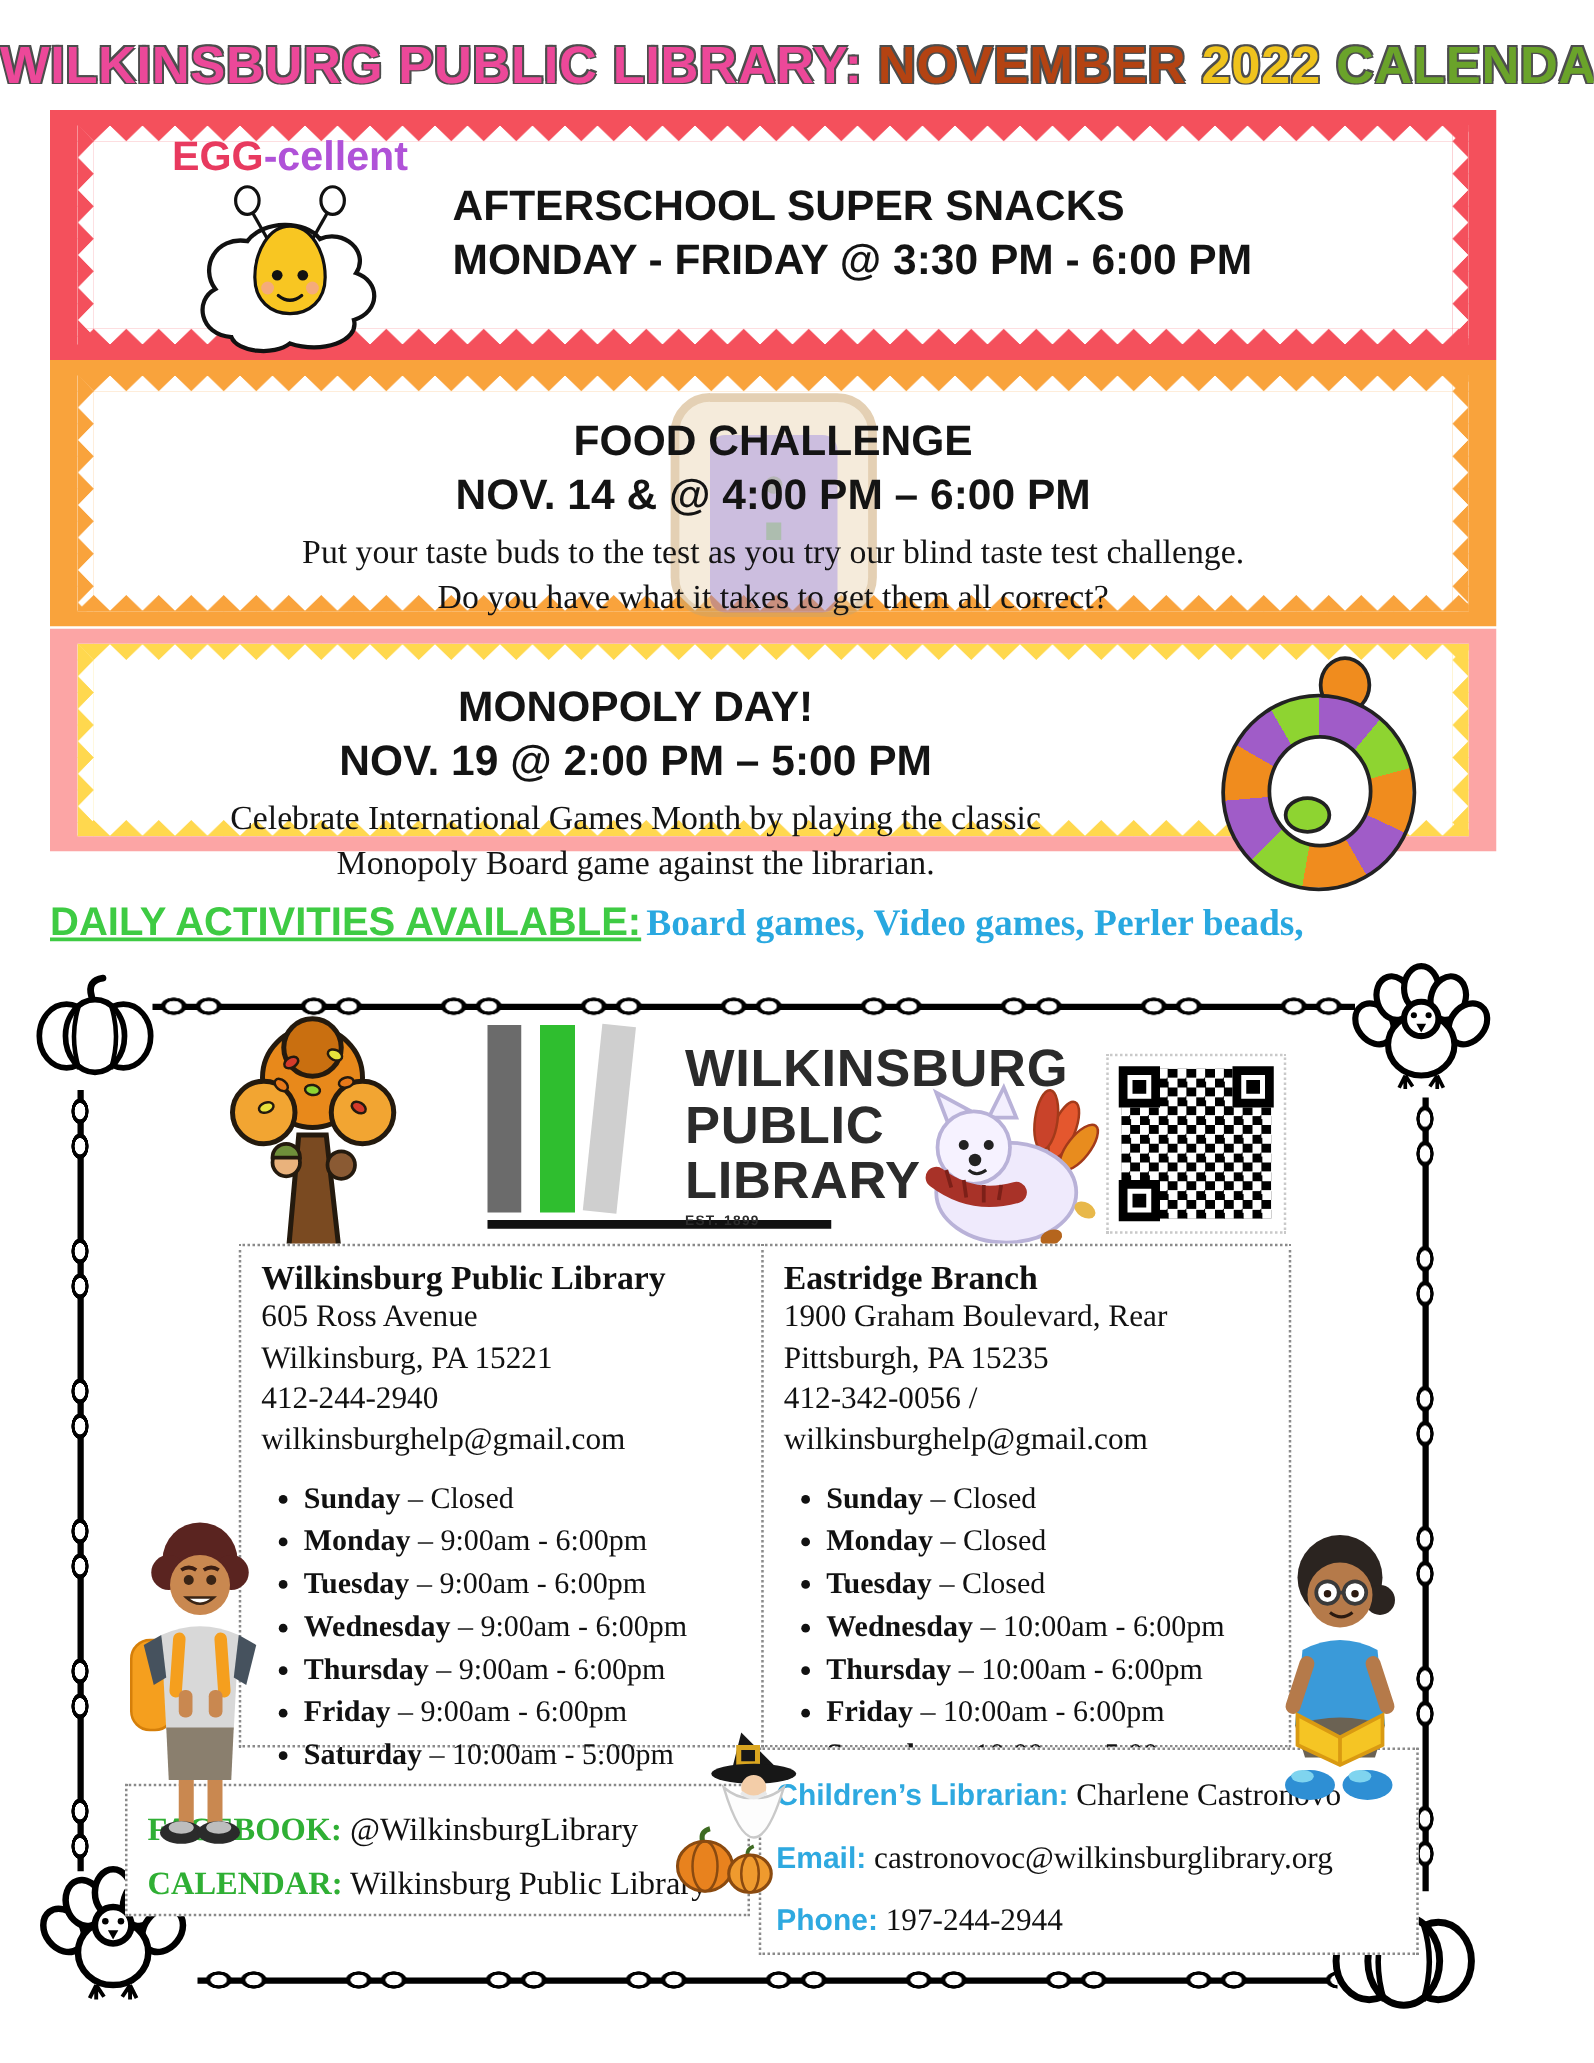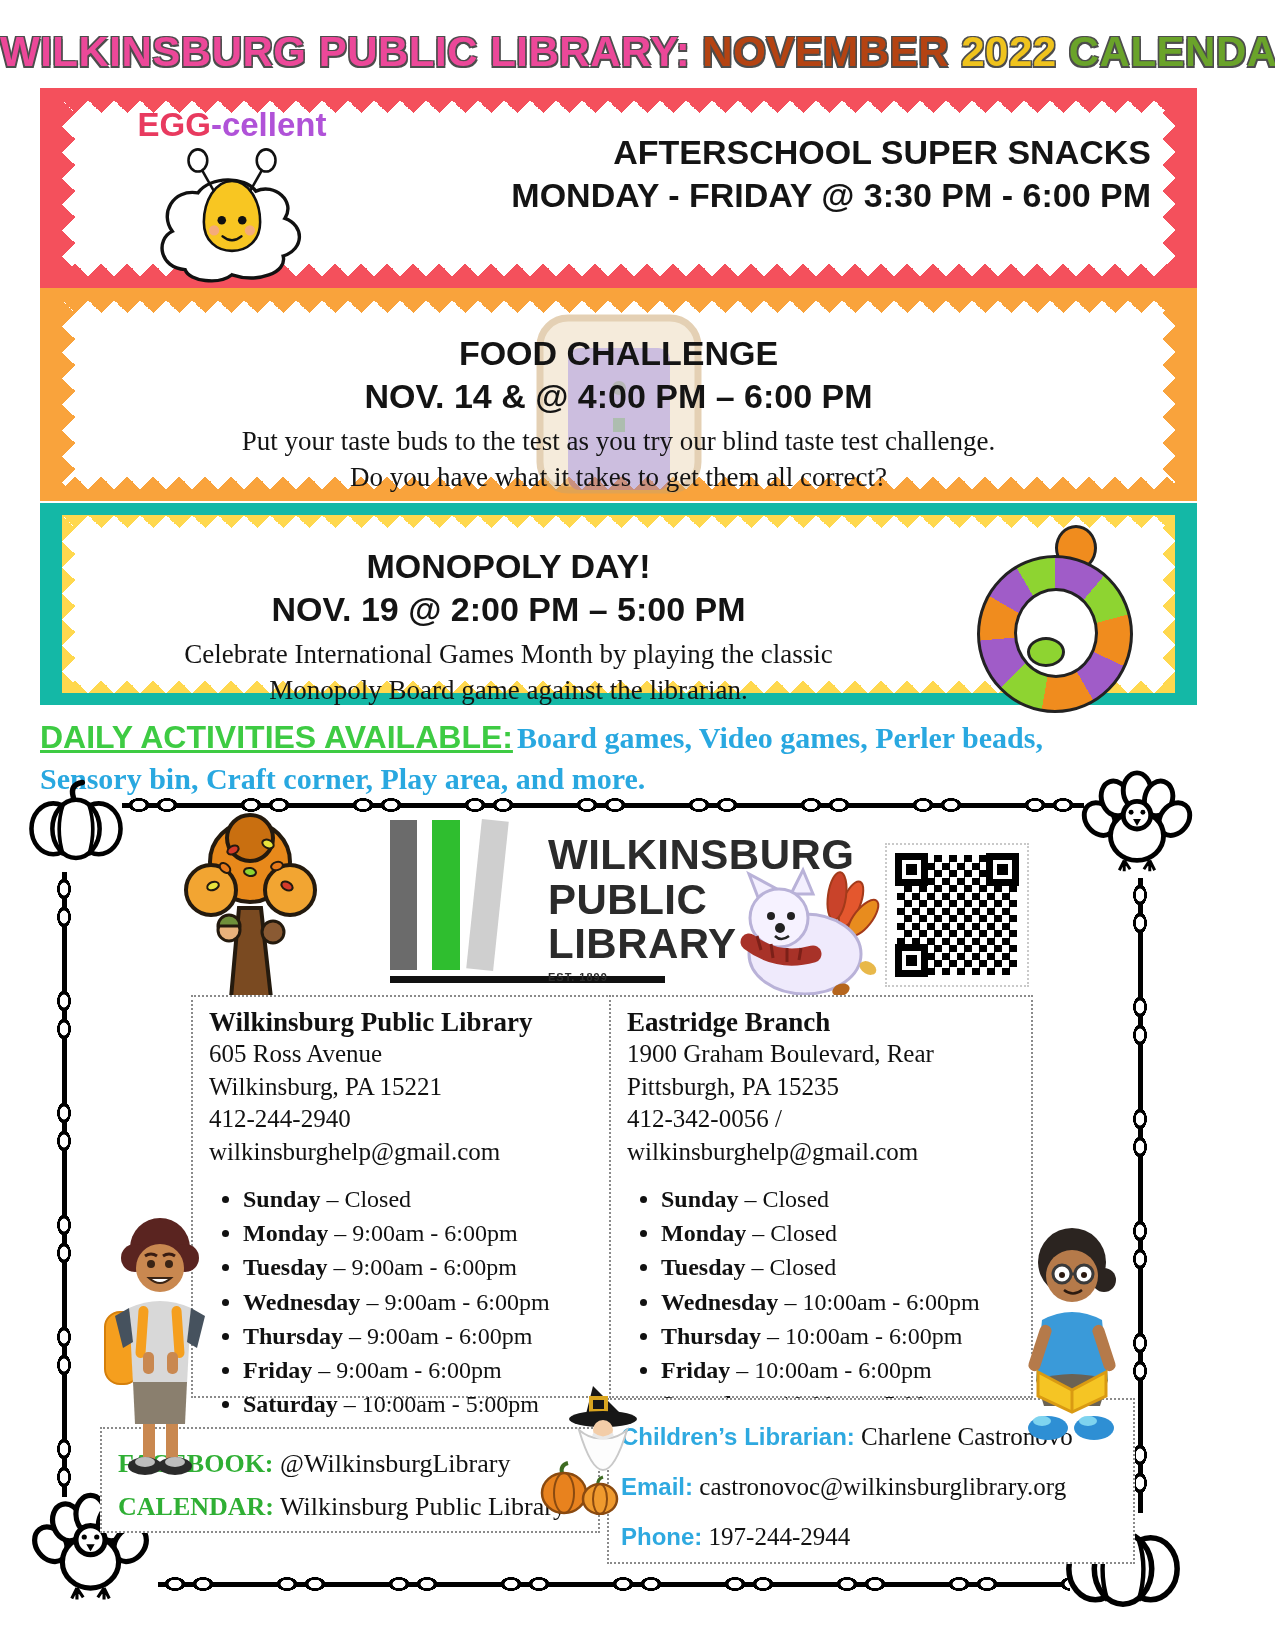--- a/index.html
+++ b/index.html
@@ -15,24 +15,24 @@
   
   .banner{position:absolute;left:40px;width:1157px;}
   .banner-inner{position:absolute;inset:12px 22px;background:#fff;}
   .zz{position:absolute;pointer-events:none;}
   .zz-t{top:0;left:0;right:0;height:13px;background:conic-gradient(from -45deg at 50% 100%,var(--c) 0 90deg,#0000 0) 0 0/26px 13px repeat-x;}
   .zz-b{bottom:0;left:0;right:0;height:13px;background:conic-gradient(from 135deg at 50% 0%,var(--c) 0 90deg,#0000 0) 0 0/26px 13px repeat-x;}
   .zz-l{left:0;top:0;bottom:0;width:13px;background:conic-gradient(from 225deg at 100% 50%,var(--c) 0 90deg,#0000 0) 0 0/13px 26px repeat-y;}
   .zz-r{right:0;top:0;bottom:0;width:13px;background:conic-gradient(from 45deg at 0% 50%,var(--c) 0 90deg,#0000 0) 0 0/13px 26px repeat-y;}
   .banner1{top:88px;height:200px;background:#f4505c;}
   .banner2{top:288px;height:213px;background:#f9a33c;}
-  .banner3{top:503px;height:202px;background:#14b8a6;}
+  .banner3{top:503px;height:178px;background:#fca5a5;}
   .b-head{font-family:"Liberation Sans","DejaVu Sans",sans-serif;font-weight:bold;font-size:34px;color:#141414;line-height:1.25;}
   .b-body{font-size:27px;color:#141414;line-height:1.35;}
-  .b1-text{position:absolute;left:300px;right:24px;top:31px;text-align:right;z-index:2;}
+  .b1-text{position:absolute;left:300px;right:24px;top:44px;text-align:left;z-index:2;}
   .b2-text{position:absolute;left:30px;right:30px;top:32px;text-align:center;z-index:2;}
   .b3-text{position:absolute;left:30px;right:250px;top:30px;text-align:center;z-index:2;}
   .egg-area{position:absolute;left:55px;top:6px;width:230px;height:175px;z-index:2;}
   .egg-label{font-family:"Liberation Sans","DejaVu Sans",sans-serif;font-weight:bold;font-size:33px;text-align:center;}
   .egg-red{color:#e83a5f}.egg-purple{color:#b052d8}
   .egg-svg{position:absolute;left:15px;top:34px;width:200px;height:145px;}
   .sandwich{position:absolute;left:50%;top:14px;margin-left:-85px;width:170px;height:180px;opacity:.5;z-index:1;}
   .spiral{position:absolute;right:36px;top:10px;width:170px;height:190px;z-index:2;}
   .spiral-dot{position:absolute;left:86px;top:0;width:36px;height:40px;border-radius:50%;background:#f08c1e;border:3px solid #222;}
   .spiral-ring{position:absolute;left:8px;top:30px;width:150px;height:152px;border-radius:50%;border:3px solid #222;
@@ -186,21 +186,20 @@
             <div class="spiral-green"></div>
           </div>
         </div>
       </div>
     </div>
   </div>
 
   <div class="daily">
     <div><span class="daily-label">DAILY ACTIVITIES AVAILABLE:</span>
       <span class="daily-text">Board games, Video games, Perler beads,</span></div>
-    <div class="daily-text">Sensory bin, Craft corner, Play area, and more.</div>
   </div>
 
   <div class="chain-h chain-top"></div>
   <div class="chain-h chain-bottom"></div>
   <div class="chain-v chain-left"></div>
   <div class="chain-v chain-right"></div>
 
   <svg class="corner" style="left:26px;top:772px;width:100px;height:100px" viewBox="0 0 110 95">
     <path d="M52 20 q-4 -14 10 -16" fill="none" stroke="#000" stroke-width="6" stroke-linecap="round"></path>
     <ellipse cx="30" cy="55" rx="24" ry="28" fill="#fff" stroke="#000" stroke-width="5"></ellipse>

